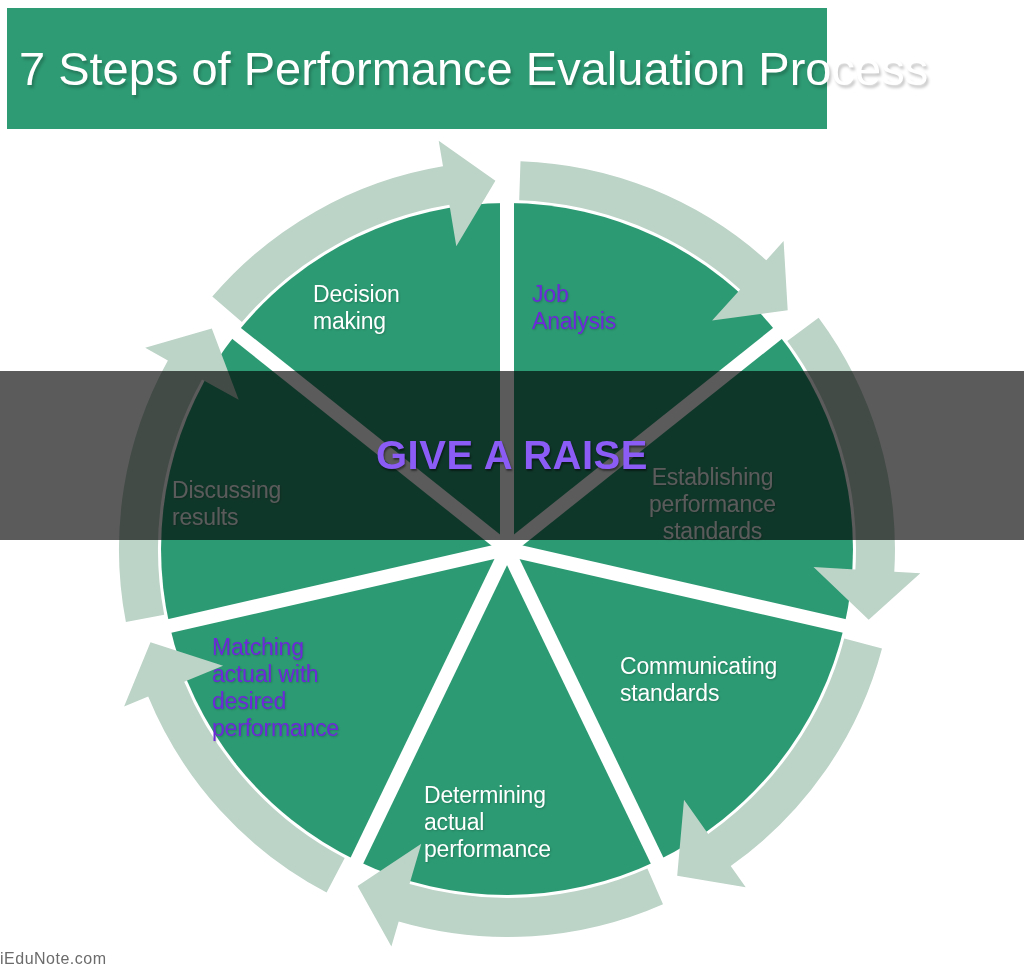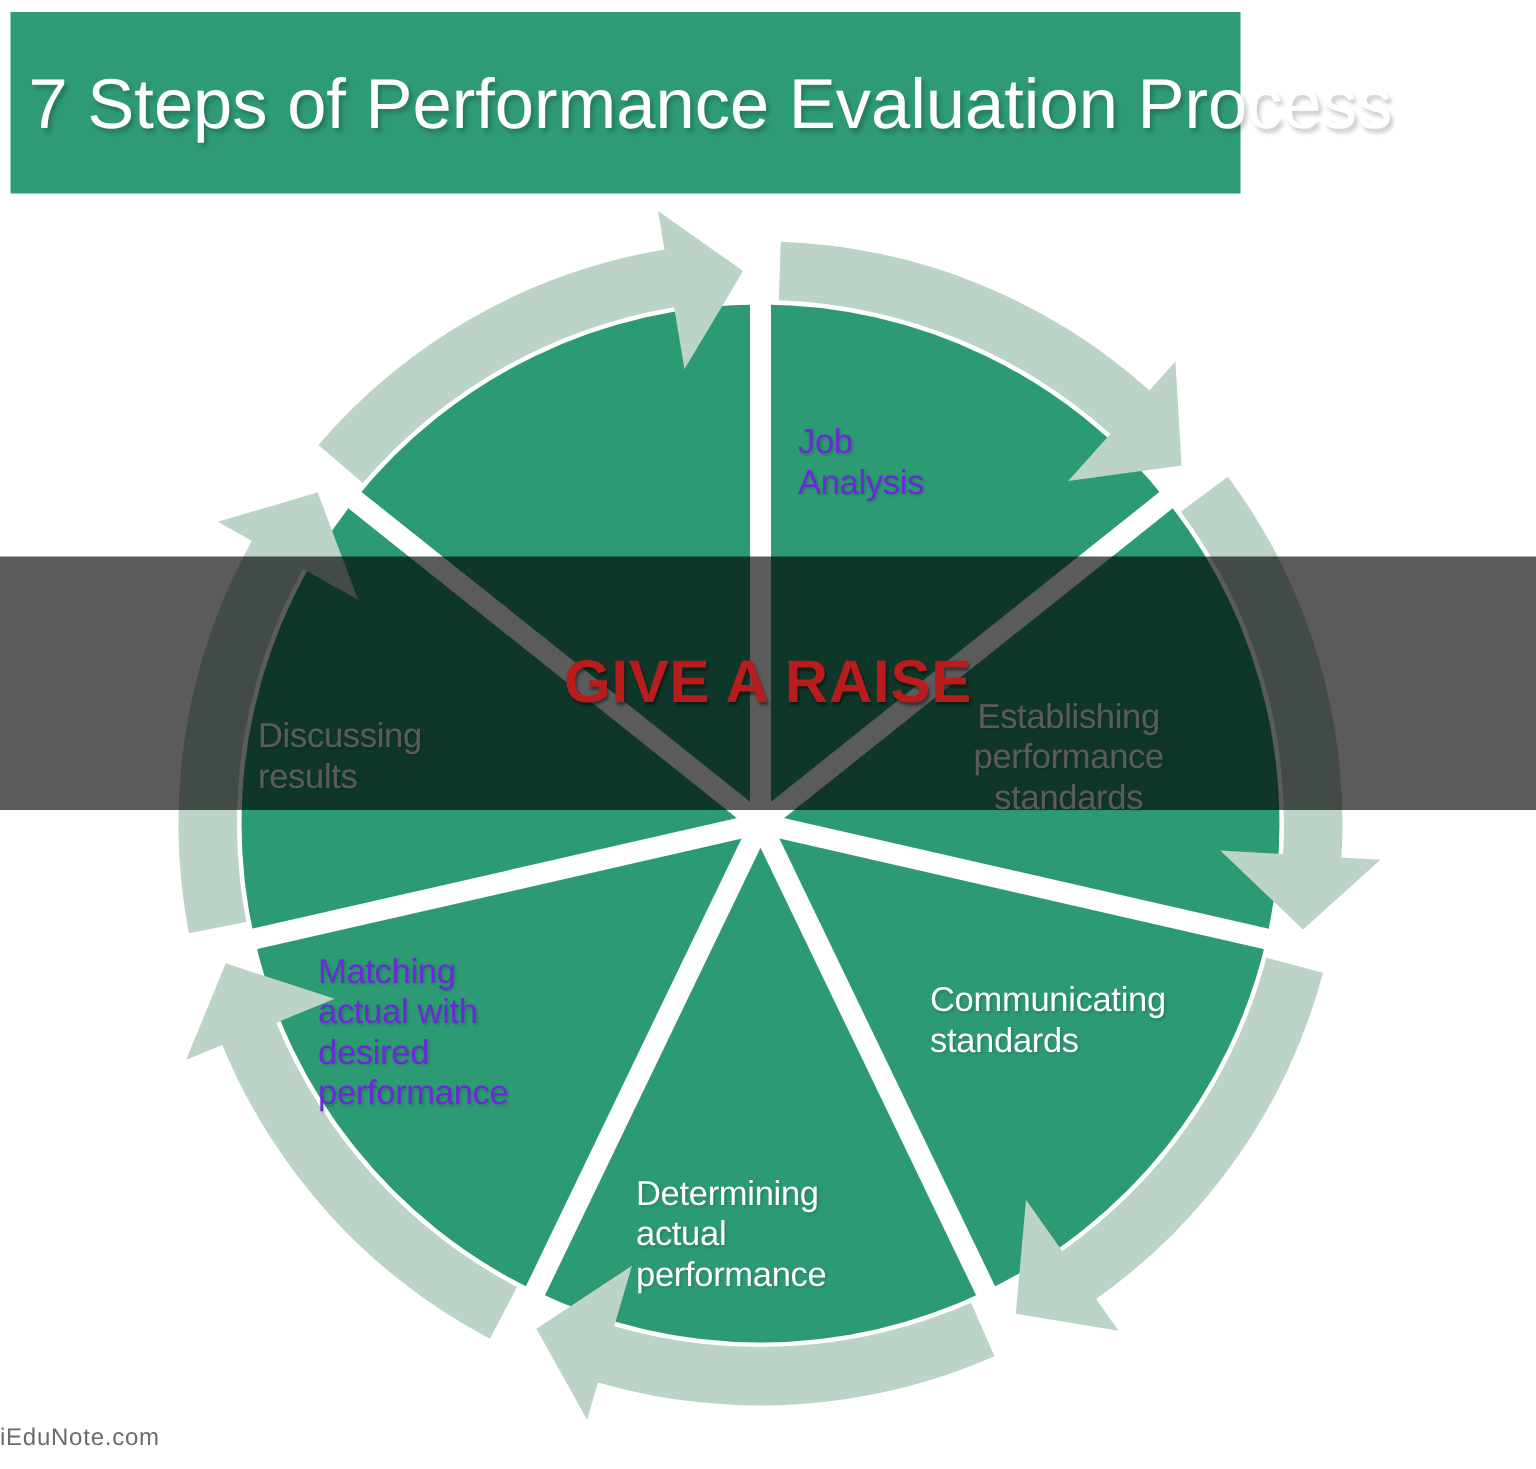--- a/index.html
+++ b/index.html
@@ -98,24 +98,28 @@
     <div class="seg-label" style="left: 212px; top: 634px; color: #6d28d9;">
       <div>Matching</div>
       <div>actual with</div>
       <div>desired</div>
       <div>performance</div>
     </div>
     <div class="seg-label" style="left: 172px; top: 477px; color: rgb(255, 255, 255);">
       <div>Discussing</div>
       <div>results</div>
     </div>
+    <div class="seg-label" style="left: 313px; top: 281px; color: rgb(255, 255, 255);">
+      <div>Decision</div>
+      <div>making</div>
+    </div>
   </div>
 
 <div class="overlay" style="background: rgba(0, 0, 0, 0.643);"></div>
 <div class="banner-text">
-  <div class="banner-line2" style="color: #b91c1c;">GIVE A RAISE</div>
+  <div class="banner-line2" style="color: #8b5cf6;">GIVE A RAISE</div>
 </div>
 
 <div class="header-band" style="background: rgb(46, 155, 116);">
   <div class="header-title">7 Steps of Performance Evaluation Process</div>
 </div>
 
 <div class="watermark" style="color: rgb(107, 107, 107);">iEduNote.com</div>
 
 </body></html>

